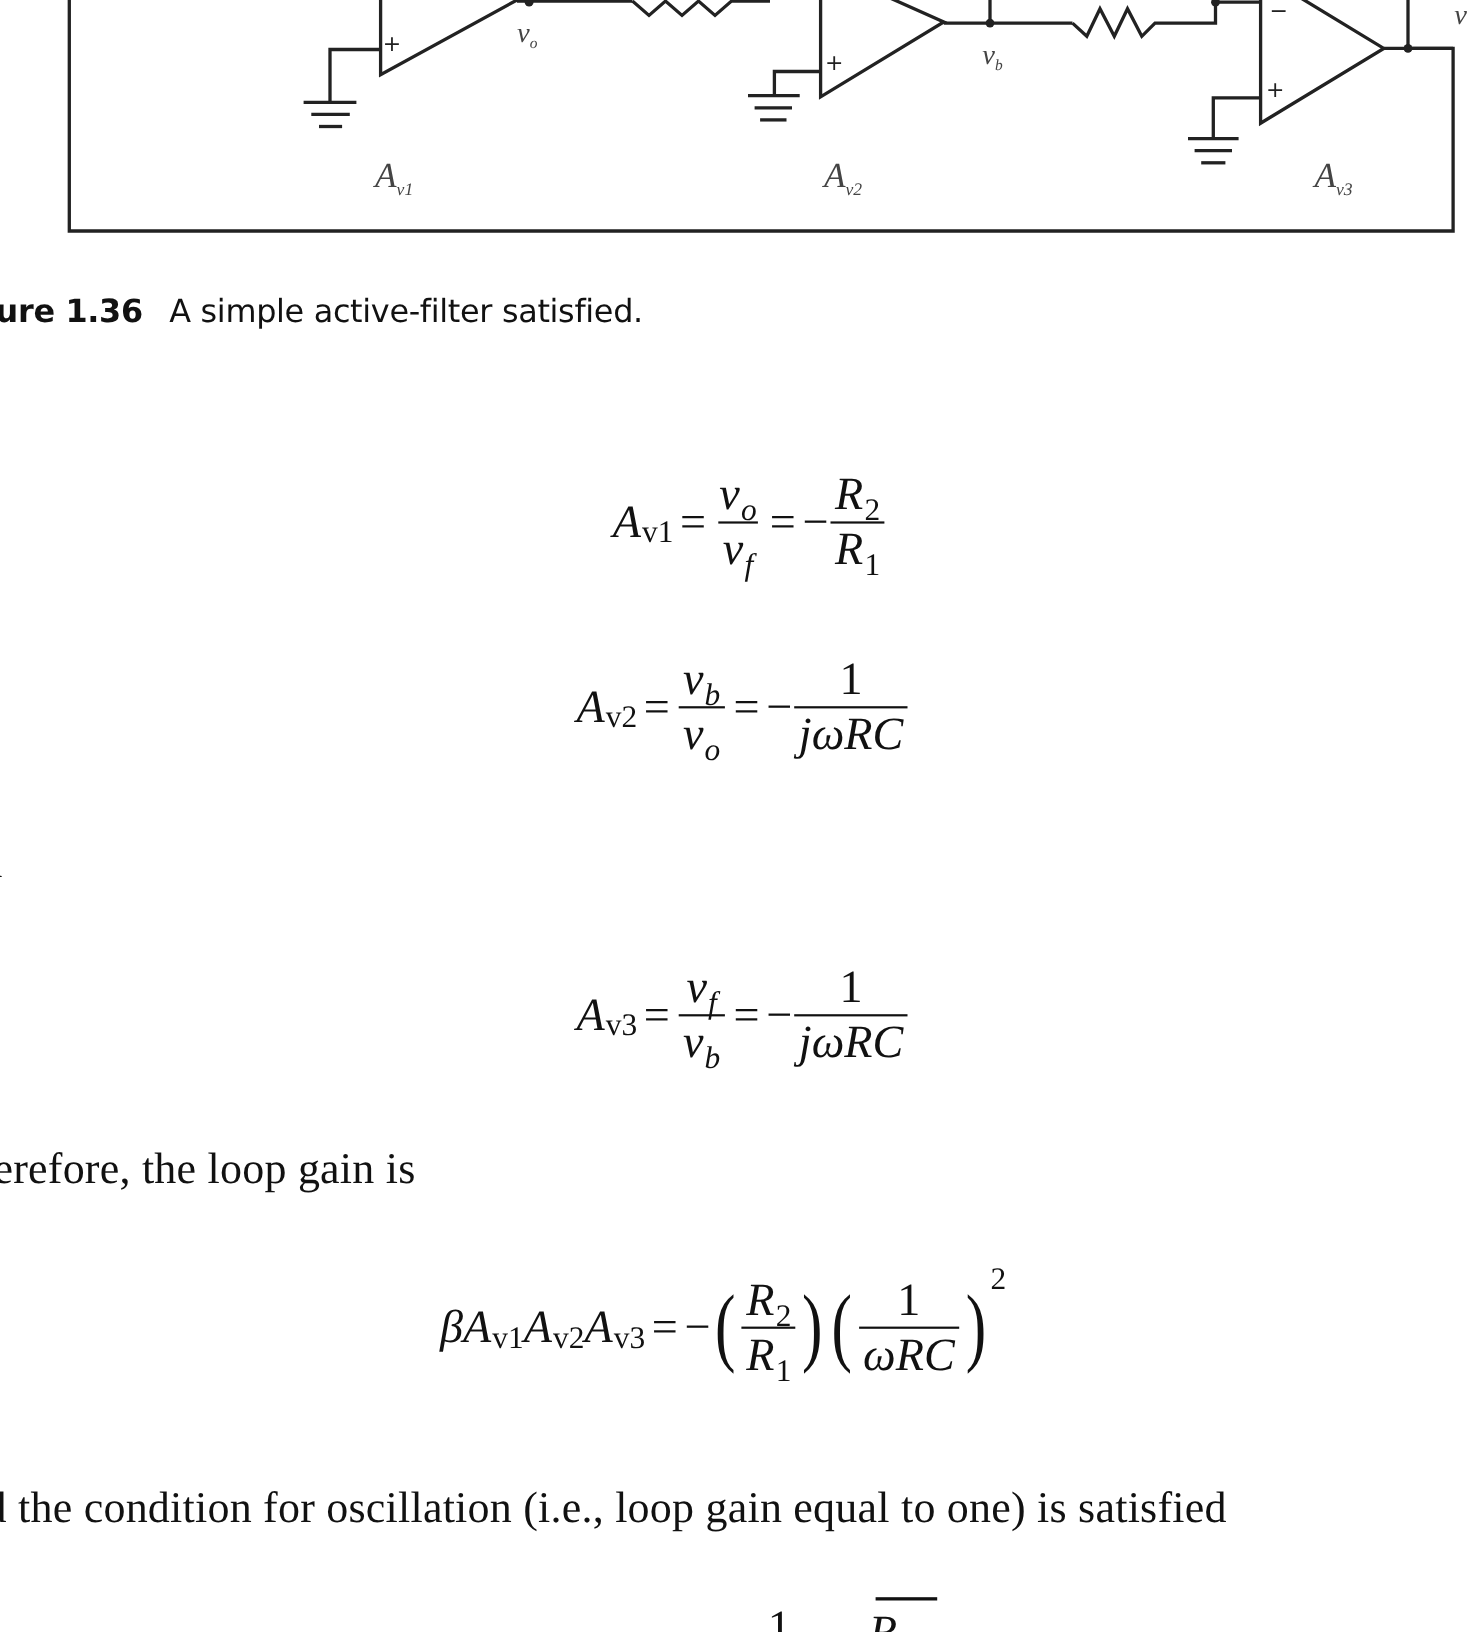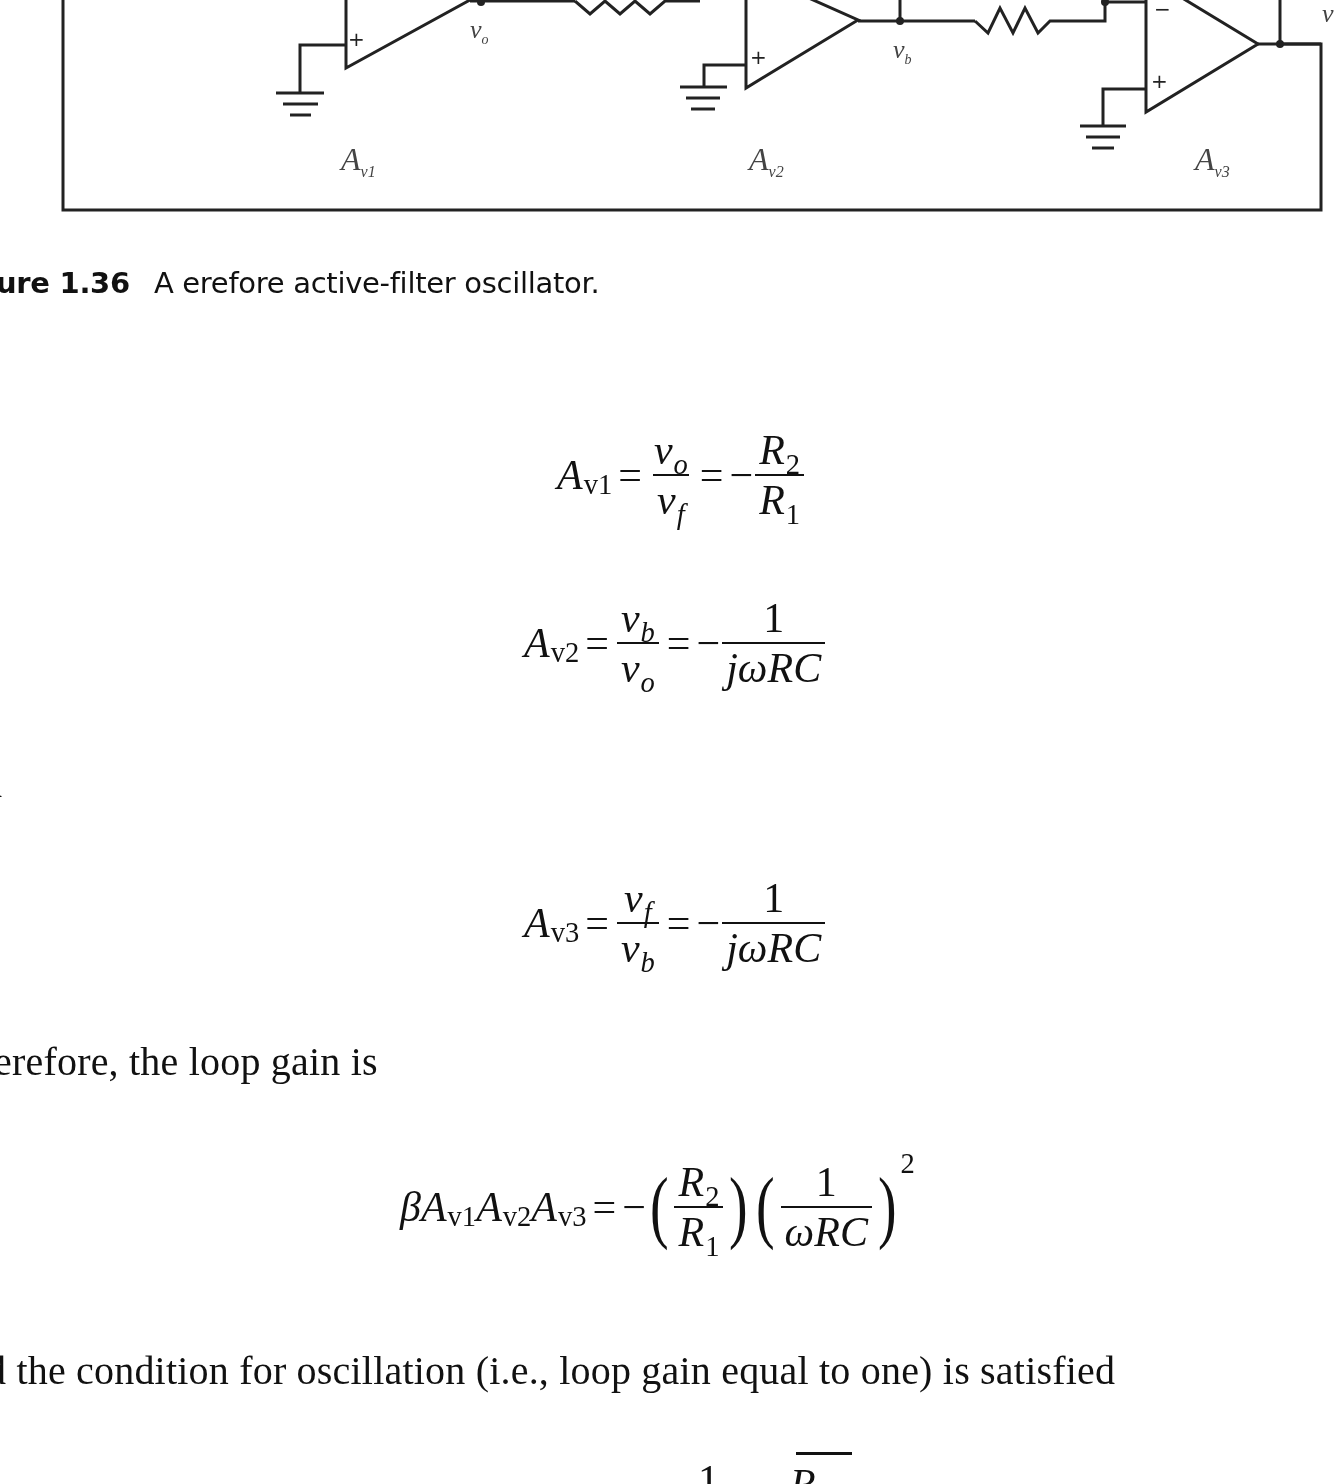--- a/index.html
+++ b/index.html
@@ -85,21 +85,21 @@
     <text x="470" y="38" font-size="26">v<tspan font-size="14" dy="6">o</tspan></text>
     <text x="893" y="58" font-size="26">v<tspan font-size="14" dy="6">b</tspan></text>
     <text x="1322" y="22" font-size="26">v</text>
     <text x="341" y="170" font-size="32">A<tspan font-size="16" dy="7">v1</tspan></text>
     <text x="749" y="170" font-size="32">A<tspan font-size="16" dy="7">v2</tspan></text>
     <text x="1195" y="170" font-size="32">A<tspan font-size="16" dy="7">v3</tspan></text>
   </g>
 </svg>
 
 <div class="abs caption sans">
-  <span class="num">ure 1.36</span><span>A erefore active-filter oscillator.</span>
+  <span class="num">ure 1.36</span><span>A simple active-filter satisfied.</span>
 </div>
 
 <div class="abs eq math" style="left:557px; top:428px;">
   <span>A</span>
     <span class="sub up">v1</span>
   <span class="op">=</span>
   <span class="frac">
     <span class="n"><span>v</span><span class="sub">o</span></span>
     <span class="d"><span>v</span><span class="sub">f</span></span>
   </span>

